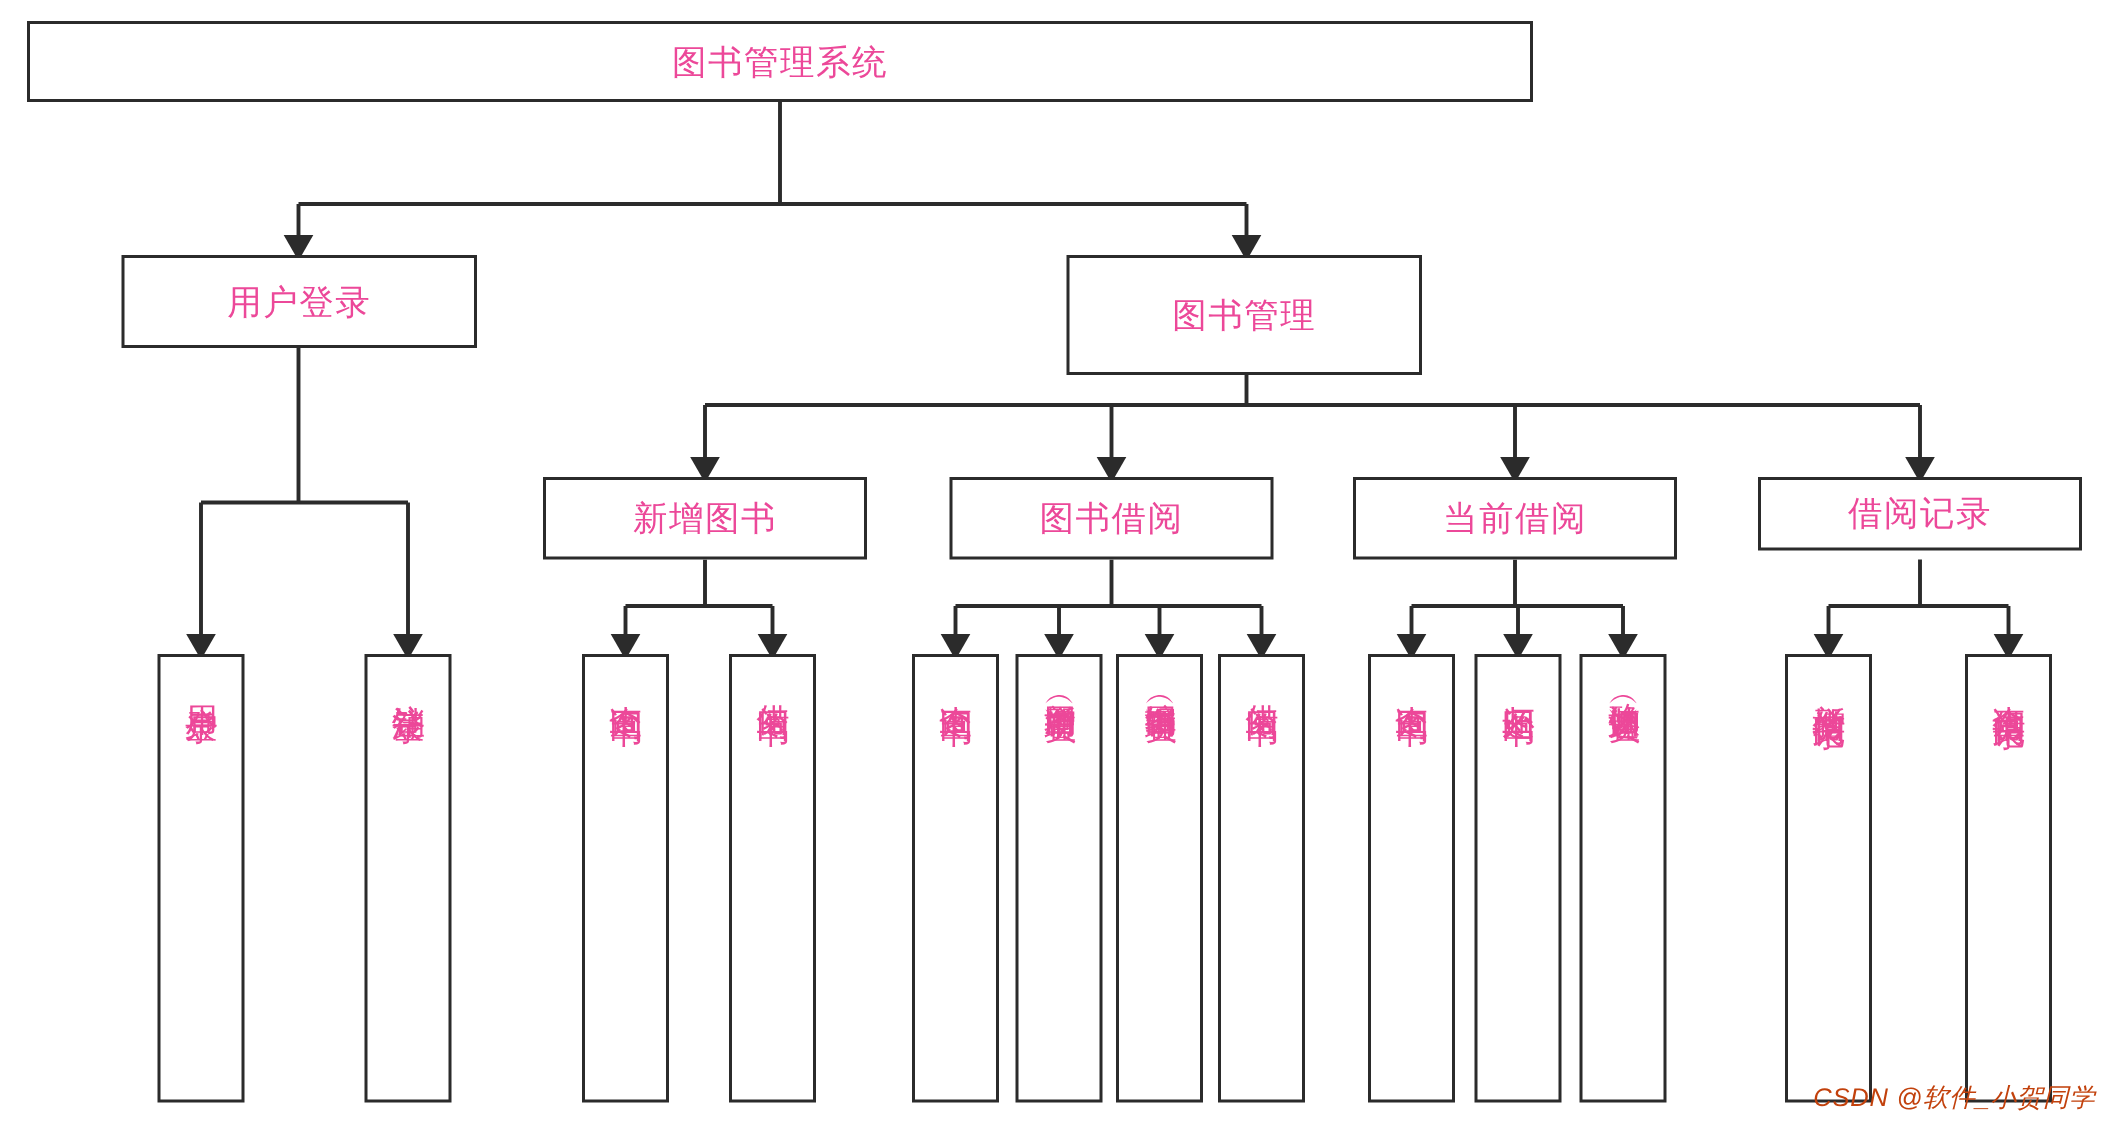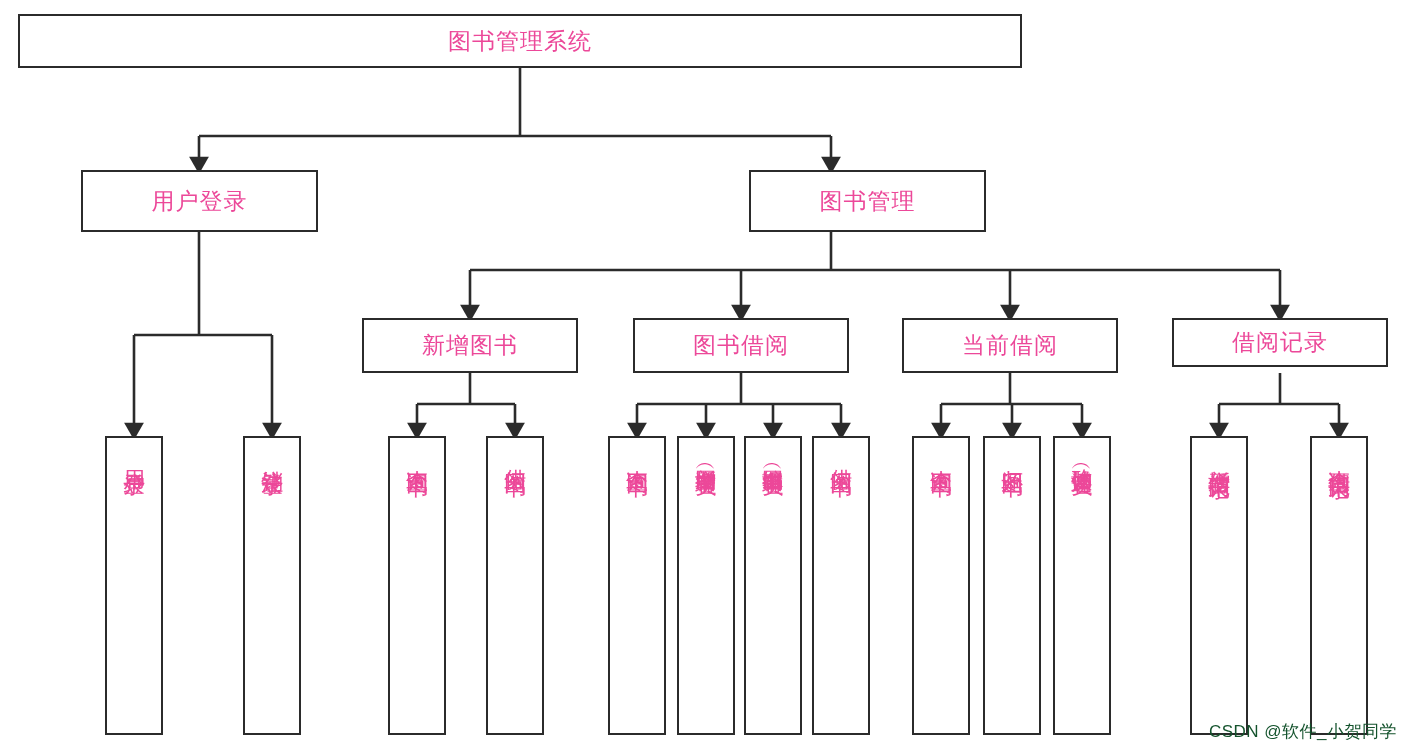--- a/index.html
+++ b/index.html
@@ -56,23 +56,24 @@
     top: 0;
     width: 1405px;
     height: 747px;
     pointer-events: none;
   }
   .watermark {
     position: absolute;
     right: 8px;
     bottom: 4px;
     font-size: 17px;
-    color: #14532d;
+    color: #c2410c;
     letter-spacing: 0.5px;
     white-space: nowrap;
+    font-style: italic;
   }
 </style>
 </head>
 <body>
 
 <div id="canvas">
 
   <svg id="edges" viewBox="0 0 1405 747" xmlns="http://www.w3.org/2000/svg">
     <defs>
       <marker id="arrow" markerWidth="9" markerHeight="9" refX="3.2" refY="4.2" orient="auto" markerUnits="strokeWidth">
@@ -123,21 +124,21 @@
     </g>
   </svg>
 
   <div class="node horizontal" style="left:18px; top:14px; width:1004px; height:54px;">
     <span class="label">图书管理系统</span>
   </div>
 
   <div class="node horizontal" style="left:81px; top:170px; width:237px; height:62px;">
     <span class="label">用户登录</span>
   </div>
-  <div class="node horizontal" style="left:749px; top:170px; width:237px; height:62px;">
+  <div class="node horizontal" style="left:711px; top:170px; width:237px; height:80px;">
     <span class="label">图书管理</span>
   </div>
 
   <div class="node horizontal" style="left:362px; top:318px; width:216px; height:55px;">
     <span class="label">新增图书</span>
   </div>
   <div class="node horizontal" style="left:633px; top:318px; width:216px; height:55px;">
     <span class="label">图书借阅</span>
   </div>
   <div class="node horizontal" style="left:902px; top:318px; width:216px; height:55px;">

